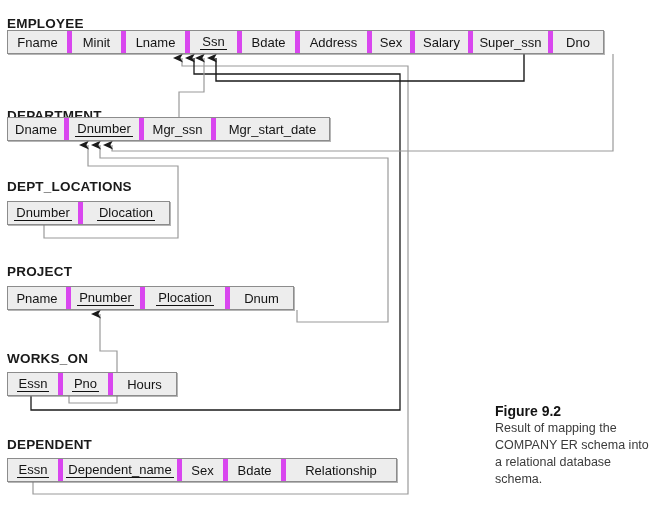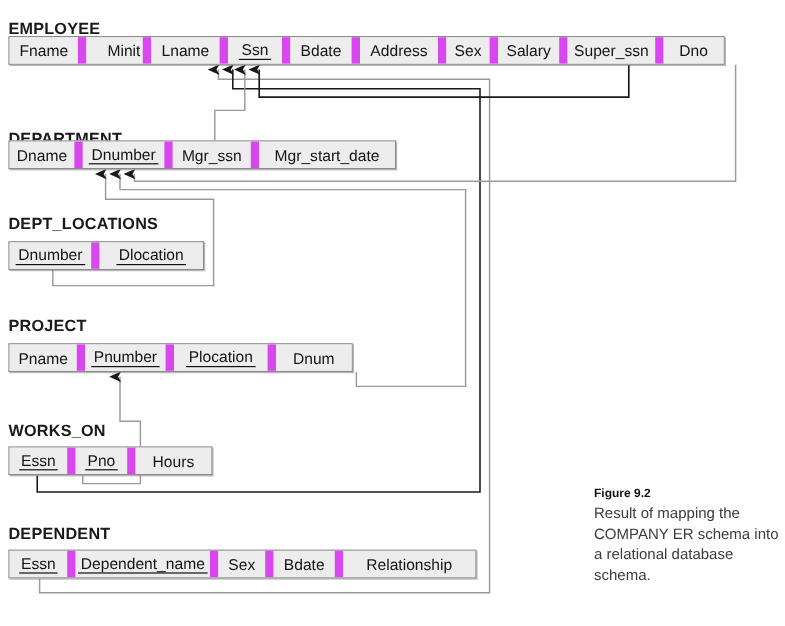--- a/index.html
+++ b/index.html
@@ -29,39 +29,39 @@
     box-sizing:border-box;
     box-shadow:1px 1px 0 rgba(120,120,120,.55);
   }
   .attr{
     box-sizing:border-box;
     display:flex;
     align-items:center;
     justify-content:center;
     font-size:13px;
     color:#141414;
-    border-right:7px solid #d946ef;
+    border-right:5px solid #d946ef;
     background:#ededed;
     height:100%;
     white-space:nowrap;
   }
   .attr:last-child{border-right:none;}
   .attr span.lbl{display:inline-block;padding:0 2px;}
   .attr.pk span.lbl{
     border-bottom:1.4px solid #111;
     padding-bottom:0px;
   }
 
   
   #wires{position:absolute;left:0;top:0;width:654px;height:522px;pointer-events:none;}
 
   
   .caption{position:absolute;left:495px;top:403px;width:155px;}
   .cap-title{
-    font-size:10px;font-weight:bold;color:#121212;line-height:17px;
+    font-size:14px;font-weight:bold;color:#121212;line-height:17px;
   }
   .cap-body{
     font-size:12.5px;color:#3b3b3b;line-height:17px;
   }
 </style>
 </head>
 <body>
 
 <div id="diagram">
 
@@ -104,21 +104,21 @@
       <path d="M69 396 L69 403 L117 403 L117 351 L100 351 L100 314" fill="none" stroke="#9a9a9a" stroke-width="1.2" marker-end="url(#ah-dark)"></path>
     </g>
   </svg>
 
   <div id="relations-layer">
       <div class="rel-title" style="left: 7px; top: 17px;">EMPLOYEE</div>
       <div class="rel-row" style="left: 7px; top: 30px; height: 24px;">
         <div class="attr" style="width: 64px;">
           <span class="lbl">Fname</span>
         </div>
-        <div class="attr" style="width: 54px; justify-content: flex-end;">
+        <div class="attr" style="width: 54px;">
           <span class="lbl">Minit</span>
         </div>
         <div class="attr" style="width: 64px;">
           <span class="lbl">Lname</span>
         </div>
         <div class="attr pk" style="width: 52px;">
           <span class="lbl">Ssn</span>
         </div>
         <div class="attr" style="width: 58px;">
           <span class="lbl">Bdate</span>

